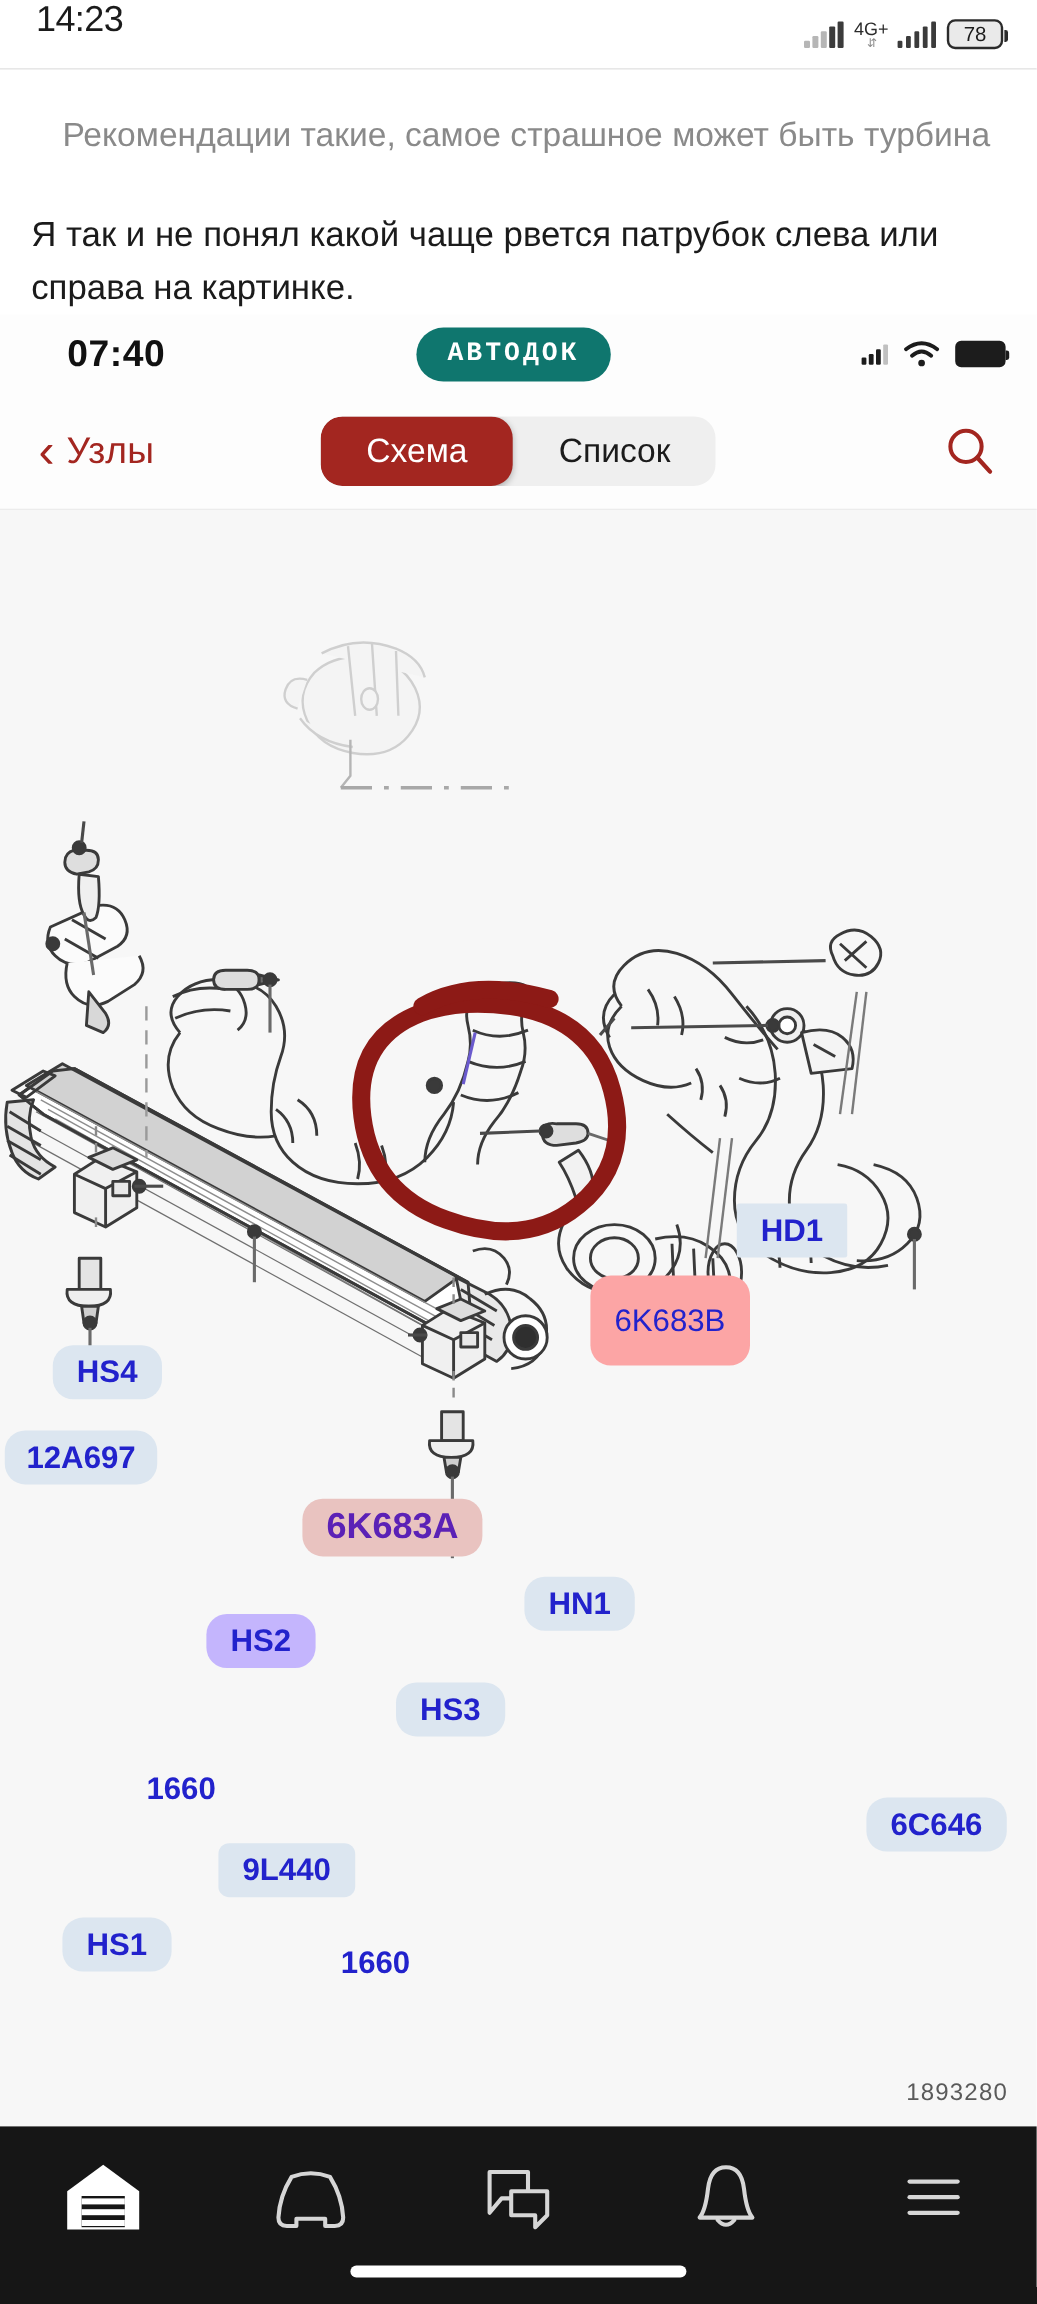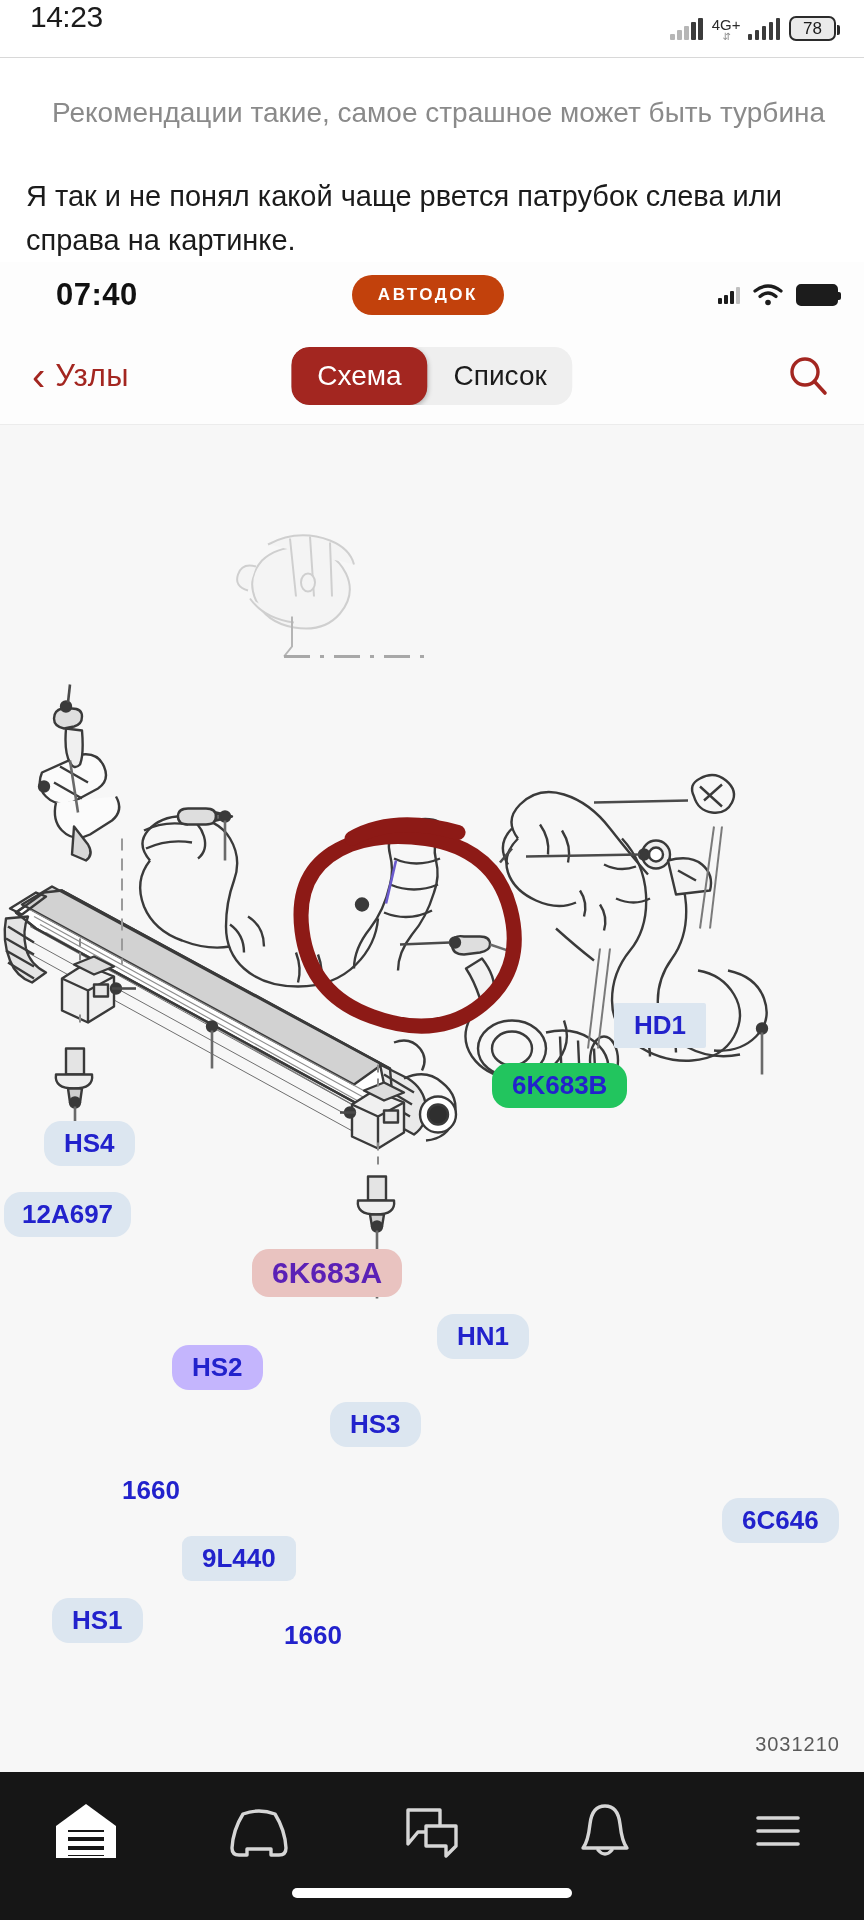--- a/index.html
+++ b/index.html
@@ -128,28 +128,29 @@
     justify-content: space-between;
     padding: 0 26px 0 56px;
   }
   .app-time {
     font-size: 31px;
     font-weight: 700;
     color: #111;
     letter-spacing: 0.5px;
   }
   .brand-pill {
-    background: #c2410c;
+    background: #0f766e;
     color: #fff;
-    font-size: 17px;
+    font-size: 22px;
     font-weight: 700;
     letter-spacing: 2.5px;
     padding: 11px 26px 12px;
     border-radius: 28px;
     line-height: 1;
+    font-family: Liberation Mono, monospace;
   }
   .app-status-right { display: flex; align-items: center; gap: 13px; }
   .bars-sm { display: flex; align-items: flex-end; gap: 2px; height: 17px; }
   .bars-sm i { width: 4px; background: #1c1c1c; border-radius: 1px; }
   .bars-sm i:nth-child(1) { height: 6px; }
   .bars-sm i:nth-child(2) { height: 9px; }
   .bars-sm i:nth-child(3) { height: 13px; }
   .bars-sm i:nth-child(4) { height: 17px; background: #c0c0c0; }
   .app-batt {
     width: 42px; height: 22px;
@@ -191,21 +192,21 @@
     background: #efefef;
     border-radius: 18px;
     overflow: hidden;
     height: 58px;
   }
   .seg {
     display: flex;
     align-items: center;
     justify-content: center;
     font-size: 28px;
-    padding: 0 26px;
+    padding: 0 38px;
     color: #1b1b1b;
     cursor: pointer;
   }
   .seg.active {
     background: #a32620;
     color: #fff;
     border-radius: 18px;
     box-shadow: 0 2px 5px rgba(0,0,0,.25);
   }
   .search-btn {
@@ -503,21 +504,21 @@
         <g>
           <path d="M350 336 q-56 22 -48 86 q8 64 70 86 q66 24 110 -12 q44 -36 28 -96
                    q-16 -60 -84 -70 q-44 -6 -76 6" stroke="#8d1a16" stroke-width="15" fill="none" stroke-linecap="round"></path>
           <path d="M352 330 q42 -24 106 -6" stroke="#8d1a16" stroke-width="15" fill="none" stroke-linecap="round"></path>
         </g>
       </svg>
 
       <div style="position:absolute;left:614px;top:578px;background:#dce6f0;border-radius:2px;padding:7px 20px;font-size:26px;font-weight:700;color:#2222cc;">
         <span>HD1</span>
       </div>
-      <div style="position:absolute;left:492px;top:638px;background:#22c55e;border-radius:17px;padding:7px 20px;font-size:26px;font-weight:700;color:#2222cc;">
+      <div style="position:absolute;left:492px;top:638px;background:#fca5a5;border-radius:17px;padding:22px 20px;font-size:26px;font-weight:400;color:#2222cc;">
         <span>6K683B</span>
       </div>
       <div style="position:absolute;left:44px;top:696px;background:#dce6f0;border-radius:17px;padding:7px 20px;font-size:26px;font-weight:700;color:#2222cc;">
         <span>HS4</span>
       </div>
       <div style="position:absolute;left:4px;top:767px;background:#dce6f0;border-radius:17px;padding:7px 18px;font-size:26px;font-weight:700;color:#2222cc;">
         <span>12A697</span>
       </div>
       <div style="position:absolute;left:252px;top:824px;background:#e9c3c0;border-radius:17px;padding:7px 20px;font-size:30px;font-weight:700;color:#5b21b6;">
         <span>6K683A</span>
@@ -540,21 +541,21 @@
       <div style="position:absolute;left:182px;top:1111px;background:#dce6f0;border-radius:9px;padding:7px 20px;font-size:26px;font-weight:700;color:#2222cc;">
         <span>9L440</span>
       </div>
       <div style="position:absolute;left:52px;top:1173px;background:#dce6f0;border-radius:17px;padding:7px 20px;font-size:26px;font-weight:700;color:#2222cc;">
         <span>HS1</span>
       </div>
       <div style="position:absolute;left:284px;top:1195px;font-size:26px;font-weight:700;color:#2222cc;">
         <span>1660</span>
       </div>
 
-      <div class="dwg-no">3031210</div>
+      <div class="dwg-no">1893280</div>
     </div>
 
     <div class="tabbar">
       <div class="tab">
         <svg width="72" height="66" viewBox="0 0 72 66">
           <path d="M36 6 L66 28 L66 60 L6 60 L6 28 Z" fill="#ffffff"></path>
           <rect x="18" y="32" width="36" height="26" fill="#161616"></rect>
           <rect x="18" y="34" width="36" height="5" fill="#ffffff"></rect>
           <rect x="18" y="43" width="36" height="5" fill="#ffffff"></rect>
           <rect x="18" y="52" width="36" height="5" fill="#ffffff"></rect>

